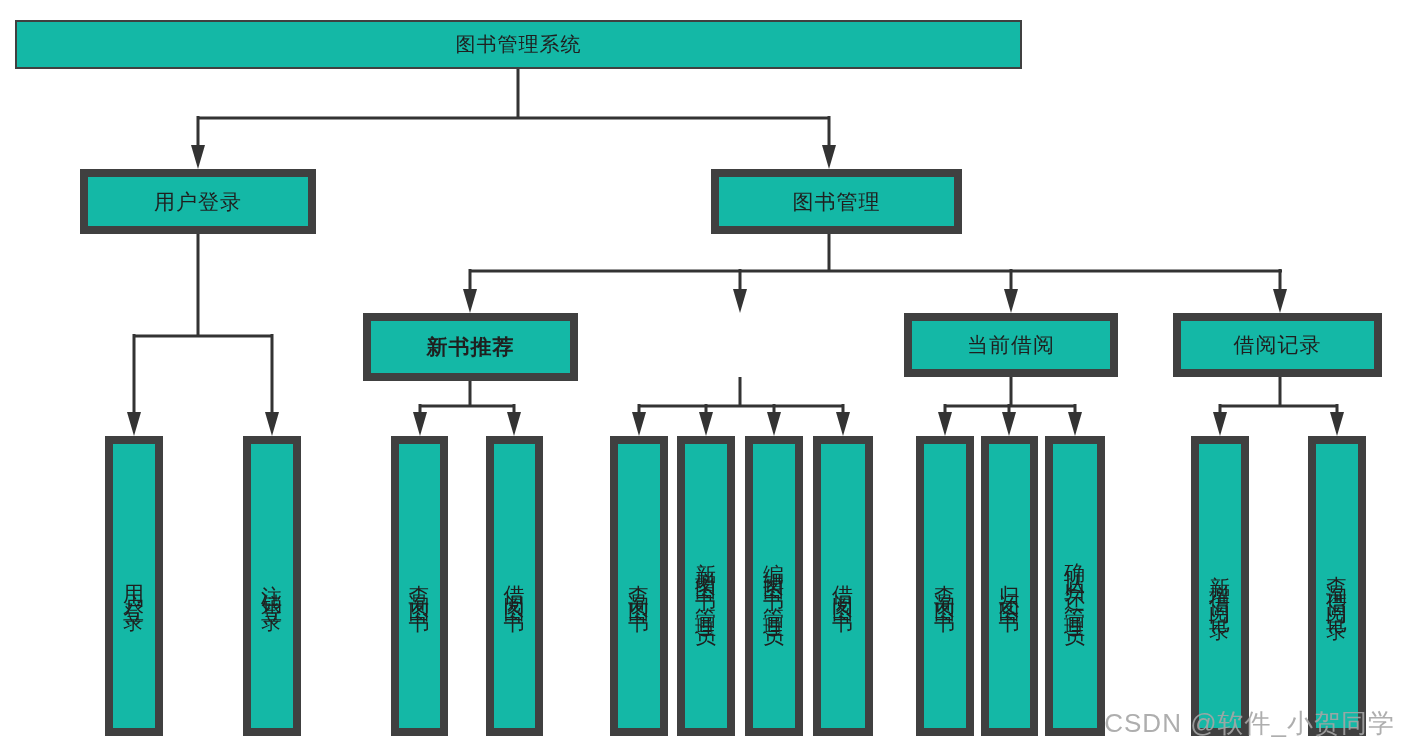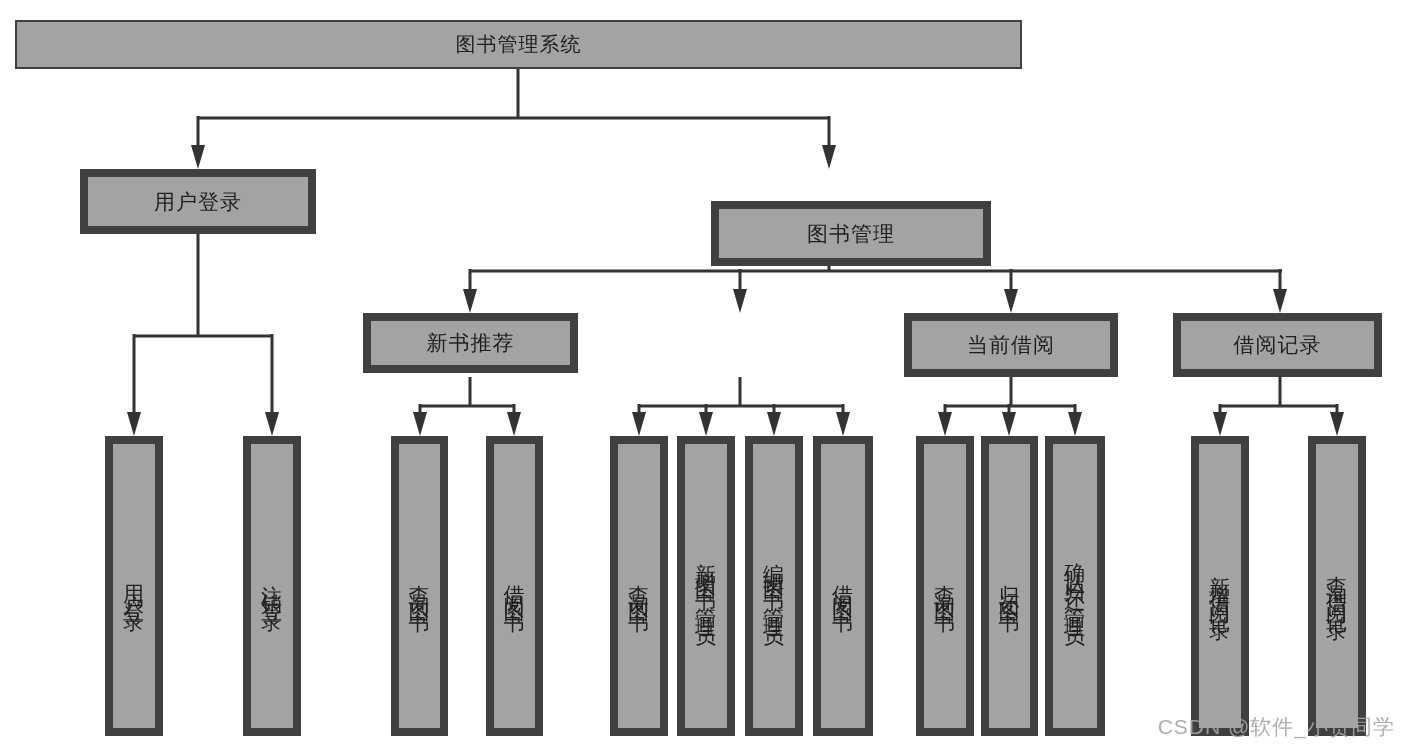--- a/index.html
+++ b/index.html
@@ -6,40 +6,40 @@
   .stage {
     position:relative;
     width:1405px; height:747px;
     background:#ffffff;
     font-family:"Liberation Sans","DejaVu Sans",sans-serif;
     overflow:hidden;
   }
   svg.wires { position:absolute; left:0; top:0; width:1405px; height:747px; }
   .box {
     position:absolute;
-    background:#a3a3a3;
+    background:#14b8a6;
     border:8px solid #404040;
     box-sizing:border-box;
     display:flex; align-items:center; justify-content:center;
     color:#1f1f1f;
     text-align:center;
   }
   .root-box { border-width:2px; font-size:20px; letter-spacing:1px; }
   .h-label  { font-size:21px; letter-spacing:1px; }
   .leaf {
     writing-mode:vertical-rl;
     font-size:21px;
     letter-spacing:9px;
     line-height:1.0;
     padding:4px 0;
   }
   .watermark {
     position:absolute;
     right:10px; bottom:6px;
-    font-size:21px;
+    font-size:26px;
     color:rgba(165,165,165,0.9);
     letter-spacing:1px;
     z-index:5;
     white-space:nowrap;
   }
 </style>
 </head>
 <body>
 
 <div class="stage">
@@ -90,23 +90,23 @@
     <g>
       <path d="M1280 377 V406 M1219 406 H1338 M1220 404 V413 M1337 404 V413"></path>
       <polygon fill="#333333" stroke="none" points="1213,412 1227,412 1220,436"></polygon>
       <polygon fill="#333333" stroke="none" points="1330,412 1344,412 1337,436"></polygon>
     </g>
   </svg>
 
   <div class="box root-box" style="left:15px; top:20px; width:1007px; height:49px;">图书管理系统</div>
 
   <div class="box h-label" style="left:80px; top:169px; width:236px; height:65px;">用户登录</div>
-  <div class="box h-label" style="left:711px; top:169px; width:280px; height:65px;margin-top:32px;">图书管理</div>
+  <div class="box h-label" style="left:711px; top:169px; width:251px; height:65px;">图书管理</div>
 
-  <div class="box h-label" style="left:363px; top:313px; width:215px; height:60px;">新书推荐</div>
+  <div class="box h-label" style="left:363px; top:313px; width:215px; height:68px;font-weight:bold;">新书推荐</div>
   <div class="box h-label" style="left:904px; top:313px; width:214px; height:64px;font-family:Liberation Serif, serif;">当前借阅</div>
   <div class="box h-label" style="left:1173px; top:313px; width:209px; height:64px;">借阅记录</div>
 
   <div class="box leaf" style="left:105px; top:436px; width:58px; height:300px;">用户登录</div>
   <div class="box leaf" style="left:243px; top:436px; width:58px; height:300px;">注销登录</div>
 
   <div class="box leaf" style="left:391px; top:436px; width:57px; height:300px;">查询图书</div>
   <div class="box leaf" style="left:486px; top:436px; width:57px; height:300px;">借阅图书</div>
 
   <div class="box leaf" style="left:610px; top:436px; width:58px; height:300px;">查询图书</div>

